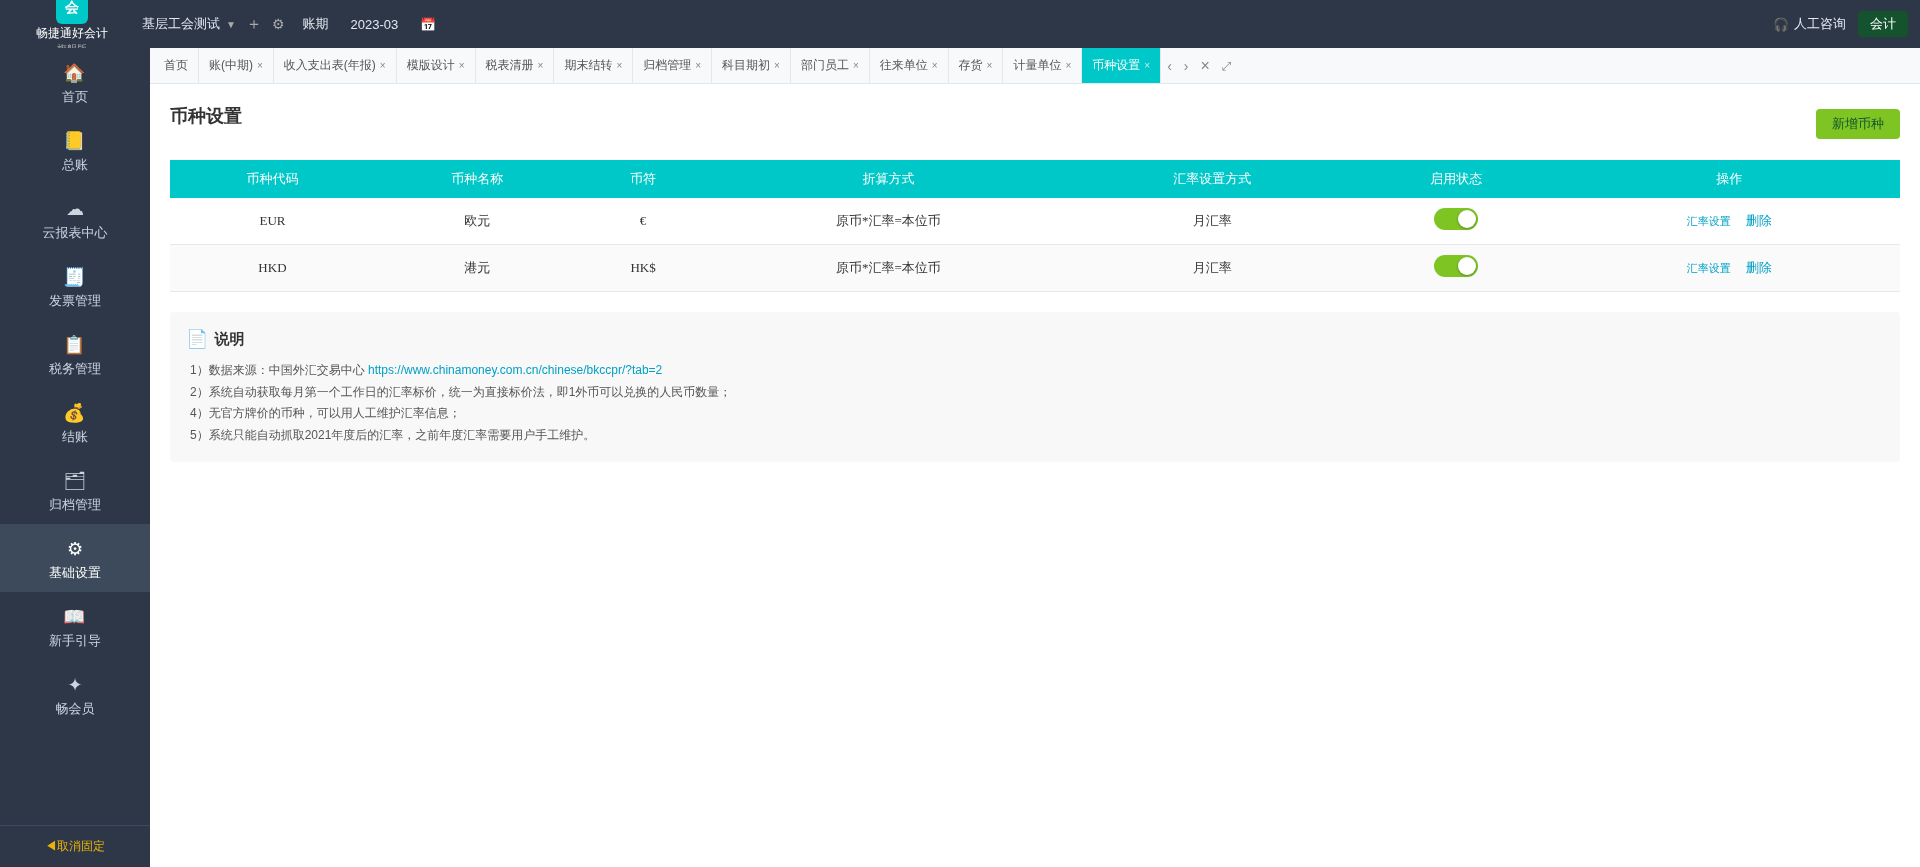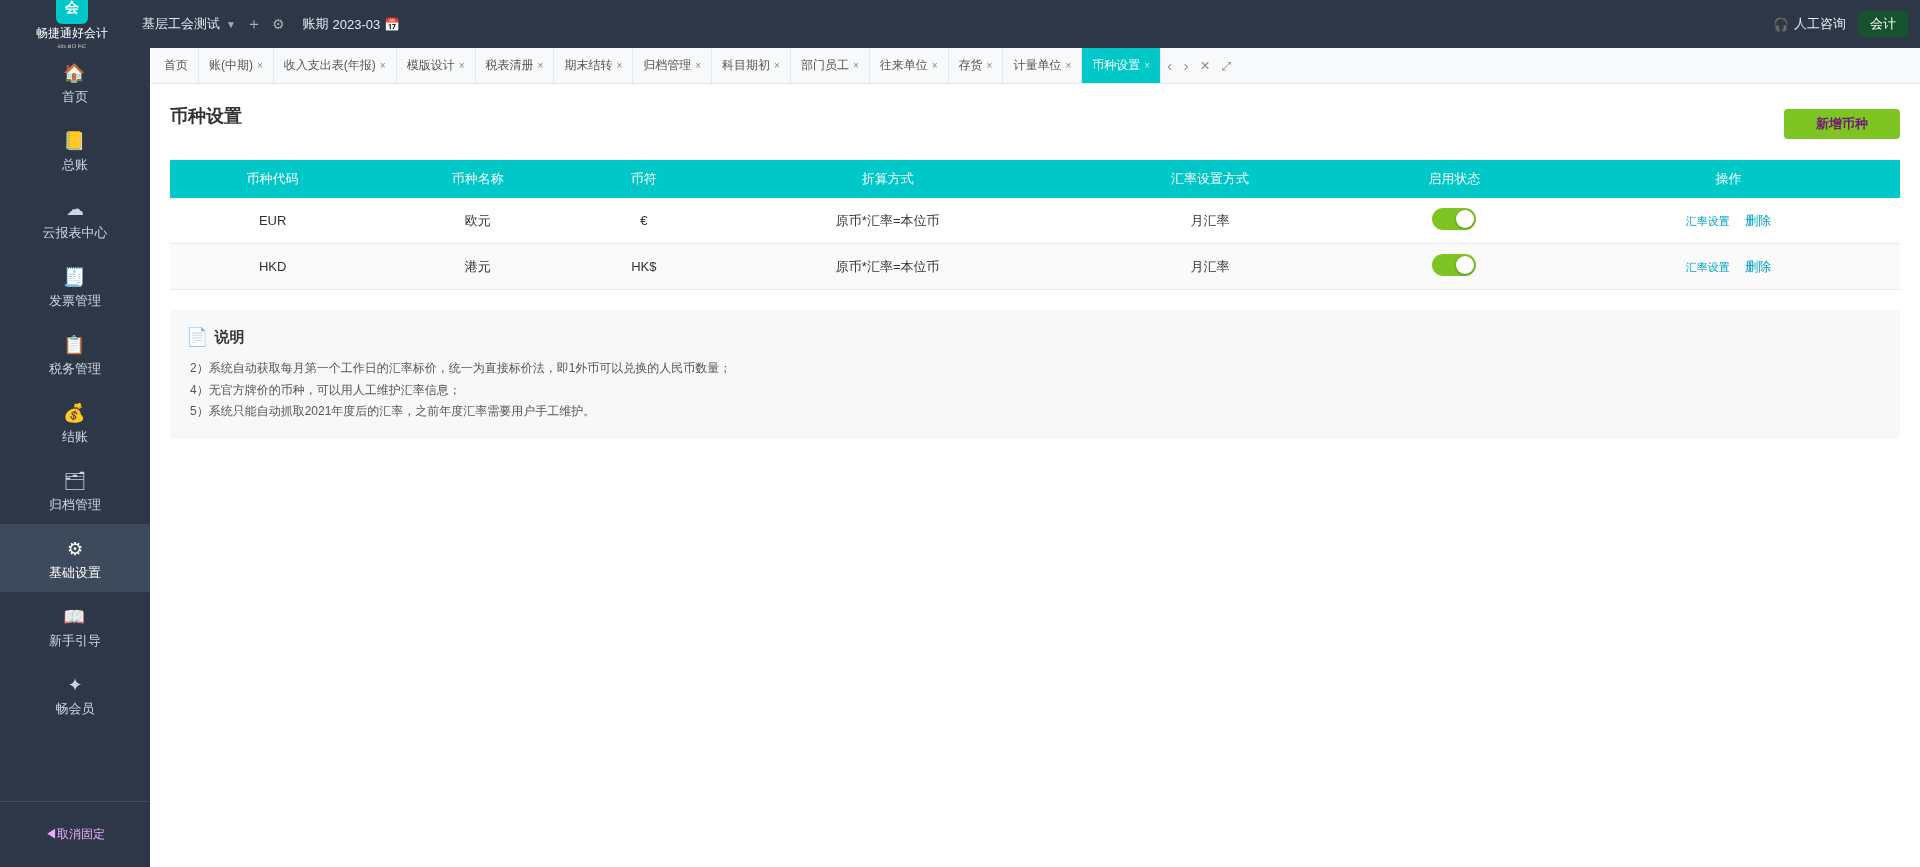--- a/index.html
+++ b/index.html
@@ -11,55 +11,55 @@
       background: #2d3748; padding: 0 12px; gap: 10px; flex-shrink: 0;
     }
     .logo-area { display: flex; flex-direction: column; align-items: center; width: 120px; }
     .logo-icon { width: 32px; height: 32px; background: #00c8c8; border-radius: 6px; display: flex; align-items: center; justify-content: center; color: white; font-weight: bold; font-size: 14px; }
     .logo-text { color: #fff; font-size: 12px; margin-top: 1px; text-align: right; }
     .logo-sub { color: #aaa; font-size: 10px; }
     .header-company { color: #e2e8f0; font-size: 13px; display: flex; align-items: center; gap: 6px; }
     .header-company .dropdown-icon { color: #aaa; font-size: 10px; }
     .header-add { color: #aaa; font-size: 16px; cursor: pointer; }
     .header-gear { color: #aaa; font-size: 14px; cursor: pointer; }
-    .header-period { color: #e2e8f0; font-size: 13px; display: flex; align-items: center; gap: 4px; margin-left: 8px; }
+    .header-period { color: #e2e8f0; font-size: 13px; display: flex; align-items: center; gap: 22px; margin-left: 8px; }
     .header-period .cal-icon { color: #00c8c8; }
     .header-right { margin-left: auto; display: flex; align-items: center; gap: 12px; }
     .header-service { color: #e2e8f0; font-size: 13px; display: flex; align-items: center; gap: 4px; }
     .header-btn { background: #14532d; color: white; border: none; border-radius: 4px; padding: 4px 12px; font-size: 13px; cursor: pointer; }
 
     
     .main-layout { display: flex; flex: 1; overflow: hidden; }
 
     
     .sidebar { width: 150px; background: #2d3748; color: #e2e8f0; display: flex; flex-direction: column; flex-shrink: 0; }
     .sidebar-item { display: flex; flex-direction: column; align-items: center; padding: 14px 0 10px; cursor: pointer; gap: 4px; font-size: 13px; color: #cbd5e0; }
     .sidebar-item.active { background: #3d4a5c; color: #fff; }
     .sidebar-icon { font-size: 18px; }
-    .sidebar-bottom { margin-top: auto; padding: 24px 0; display: flex; align-items: flex-start; justify-content: center; color: #f0abfc; font-size: 12px; cursor: pointer; border-top: 1px solid #3d4a5c; }
+    .sidebar-bottom { margin-top: auto; padding: 12px 0; display: flex; align-items: flex-start; justify-content: center; color: #eab308; font-size: 12px; cursor: pointer; border-top: 1px solid #3d4a5c; }
 
     
     .content-area { flex: 1; display: flex; flex-direction: column; overflow: hidden; }
 
     
     .tab-bar { display: flex; align-items: center; background: #f8f9fa; border-bottom: 1px solid #e2e8f0; padding: 0 4px; height: 36px; flex-shrink: 0; overflow-x: auto; }
     .tab-item { display: flex; align-items: center; padding: 0 10px; height: 100%; border-right: 1px solid #e2e8f0; font-size: 12px; color: #555; cursor: pointer; white-space: nowrap; gap: 4px; }
     .tab-item.active { background: #00c8c8; color: white; }
     .tab-item .close-x { font-size: 10px; color: inherit; opacity: 0.7; }
     .tab-nav-btn { padding: 0 6px; font-size: 14px; color: #888; cursor: pointer; }
     .tab-close-all { padding: 0 6px; font-size: 16px; color: #888; cursor: pointer; }
     .tab-expand { padding: 0 6px; font-size: 12px; color: #888; cursor: pointer; }
 
     
     .page-content { flex: 1; overflow-y: auto; padding: 20px; background: #fff; }
     .page-title { font-size: 18px; font-weight: bold; color: #333; margin-bottom: 16px; display: flex; align-items: center; gap: 8px; }
-    .new-btn { background: #7ec524; color: #701a75; border: none; border-radius: 4px; padding: 6px 32px; font-size: 13px; cursor: pointer; position: absolute; right: 20px; top: 108px; font-weight: bold; }
-
-    
-    .currency-table { width: 100%; border-collapse: collapse; margin-bottom: 11px; }
+    .new-btn { background: #7ec524; color: #14532d; border: none; border-radius: 4px; padding: 6px 16px; font-size: 13px; cursor: pointer; position: absolute; right: 20px; top: 108px; }
+
+    
+    .currency-table { width: 100%; border-collapse: collapse; margin-bottom: 11px; font-family: Liberation Serif, serif; }
     .currency-table th { background: #00c8c8; color: white; padding: 10px 8px; text-align: center; font-size: 13px; font-weight: normal; }
     .currency-table td { padding: 10px 8px; text-align: center; font-size: 13px; border-bottom: 1px solid #e8e8e8; }
     .currency-table tr:nth-child(even) td { background: #fafafa; }
     .action-link { color: #00a0c6; cursor: pointer; margin: 0 6px; font-size: 11px; }
     .action-delete { color: #00a0c6; cursor: pointer; margin: 0 6px; font-size: 13px; }
 
     
     .toggle-switch { display: inline-flex; align-items: center; cursor: pointer; }
     .toggle-track { width: 44px; height: 22px; background: #7ec524; border-radius: 11px; position: relative; transition: background 0.2s; }
     .toggle-thumb { width: 18px; height: 18px; background: white; border-radius: 50%; position: absolute; top: 2px; right: 2px; transition: right 0.2s; box-shadow: 0 1px 3px rgba(0,0,0,0.3); }
@@ -273,20 +273,21 @@
     </tr>
           </tbody>
       </table>
 
       <div class="note-section">
         <div class="note-title">
           <span class="note-icon">📄</span>
           <span>说明</span>
         </div>
         <ul class="note-list" id="note-list">
+        <li>1）数据来源：中国外汇交易中心 <a class="note-link" href="#">https://www.chinamoney.com.cn/chinese/bkccpr/?tab=2</a></li>
             <li>2）系统自动获取每月第一个工作日的汇率标价，统一为直接标价法，即1外币可以兑换的人民币数量；</li>
             <li>4）无官方牌价的币种，可以用人工维护汇率信息；</li>
             <li>5）系统只能自动抓取2021年度后的汇率，之前年度汇率需要用户手工维护。</li>
           </ul>
       </div>
     </div>
   </div>
 </div>
 
 </body></html>

